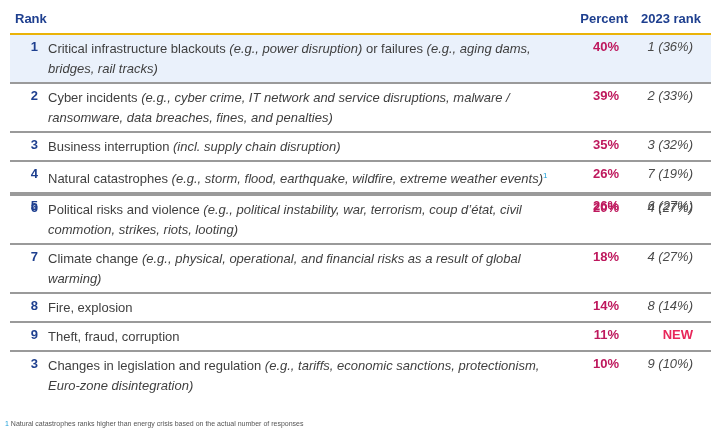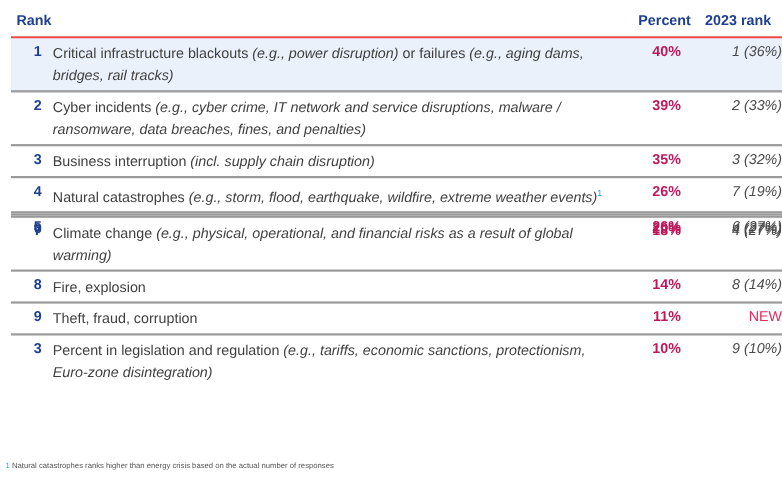--- a/index.html
+++ b/index.html
@@ -1,32 +1,32 @@
 <!DOCTYPE html>
 <html><head>
 <meta charset="utf-8">
 <style>
   html, body { margin: 0; padding: 0; background: #ffffff; }
   body { width: 711px; height: 448px; position: relative; overflow: hidden;
          font-family: "Liberation Sans", sans-serif; color: #414141; }
   .table { position: absolute; left: 10px; top: 6px; width: 701px; }
-  .hdr { position: relative; height: 27px; border-bottom: 2px solid #ef4444; }
+  .hdr { position: relative; height: 27px; border-bottom: 2px solid #eab308; }
   .hdr span { position: absolute; top: 5px; font-weight: bold; color: #1e3f8f; font-size: 13px; }
   .hdr .h-rank { left: 5px; }
   .hdr .h-pct { right: 83px; }
   .hdr .h-prev { right: 10px; }
   .row { position: relative; border-bottom: 2px solid #9a9a9a; box-sizing: border-box; }
   .row.hl { background: #eaf1fb; }
   .row .num { position: absolute; left: 0; width: 28px; text-align: right; top: 4px;
               font-weight: bold; color: #1e3f8f; font-size: 13px; }
   .row .txt { margin-left: 38px; width: 510px; padding: 4px 0 3px 0; font-size: 13px; line-height: 20px; color: #3f3f3f; }
   .row .txt i { font-style: italic; }
   .row .pct { position: absolute; right: 92px; top: 4px; font-weight: bold; font-size: 13px; color: #be185d; }
-  .row .prev { position: absolute; right: 0; top: 4px; font-style: italic; font-size: 13px; color: #4a4a4a; }
-  .row .prev.new { font-style: normal; font-weight: normal; color: #e8275a; }
+  .row .prev { position: absolute; right: 18px; top: 4px; font-style: italic; font-size: 13px; color: #4a4a4a; }
+  .row .prev.new { font-style: normal; font-weight: bold; color: #e8275a; }
   sup { color: #1fa0d9; font-size: 8px; }
   .footnote { position: absolute; left: 5px; top: 420px; font-size: 7px; color: #555; }
   .footnote .fn-num { color: #1fa0d9; }
 </style>
 </head>
 <body>
 
 <div class="table">
   <div class="hdr">
     <span class="h-rank">Rank</span>
@@ -63,20 +63,21 @@
   </div>
 
   <div class="row">
     <span class="num">5</span>
     <span class="pct">26%</span>
     <span class="prev">6 (27%)</span>
   </div>
 
   <div class="row">
     <span class="num">6</span>
+    <div class="txt"><span>Political risks and violence </span><i>(e.g., political instability, war, terrorism, coup d’état, civil commotion, strikes, riots, looting)</i></div>
     <span class="pct">20%</span>
     <span class="prev">4 (27%)</span>
   </div>
 
   <div class="row">
     <span class="num">7</span>
     <div class="txt"><span>Climate change </span><i>(e.g., physical, operational, and financial risks as a result of global warming)</i></div>
     <span class="pct">18%</span>
     <span class="prev">4 (27%)</span>
   </div>
@@ -90,19 +91,19 @@
 
   <div class="row">
     <span class="num">9</span>
     <div class="txt"><span>Theft, fraud, corruption</span></div>
     <span class="pct">11%</span>
     <span class="prev new">NEW</span>
   </div>
 
   <div class="row" style="border-bottom:none">
     <span class="num">3</span>
-    <div class="txt"><span>Percent in legislation and regulation </span><i>(e.g., tariffs, economic sanctions, protectionism, Euro-zone disintegration)</i></div>
+    <div class="txt"><span>Changes in legislation and regulation </span><i>(e.g., tariffs, economic sanctions, protectionism, Euro-zone disintegration)</i></div>
     <span class="pct">10%</span>
     <span class="prev">9 (10%)</span>
   </div>
 </div>
 
 <div class="footnote"><span class="fn-num">1</span><span> Natural catastrophes ranks higher than energy crisis based on the actual number of responses</span></div>
 
 </body></html>

